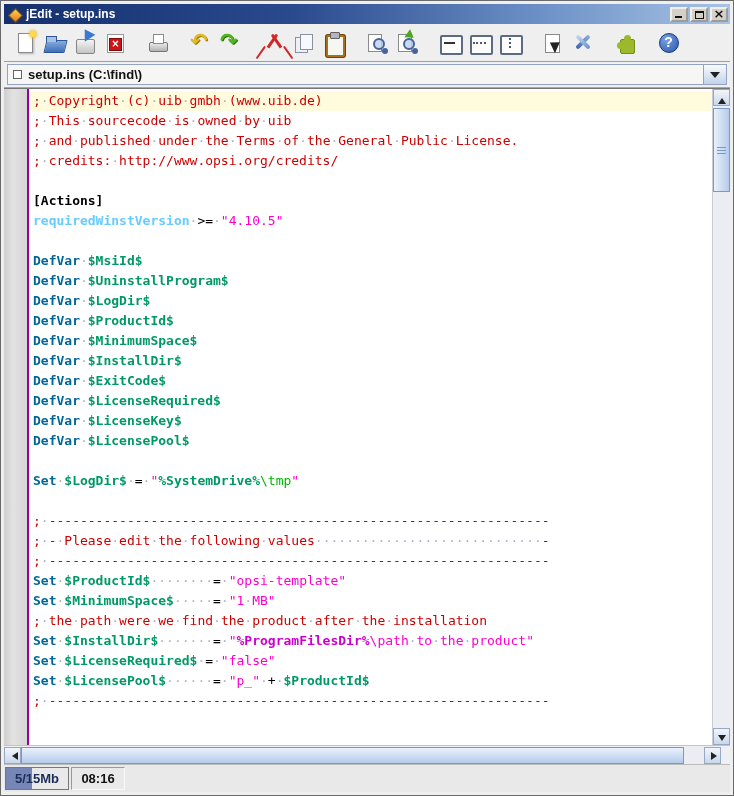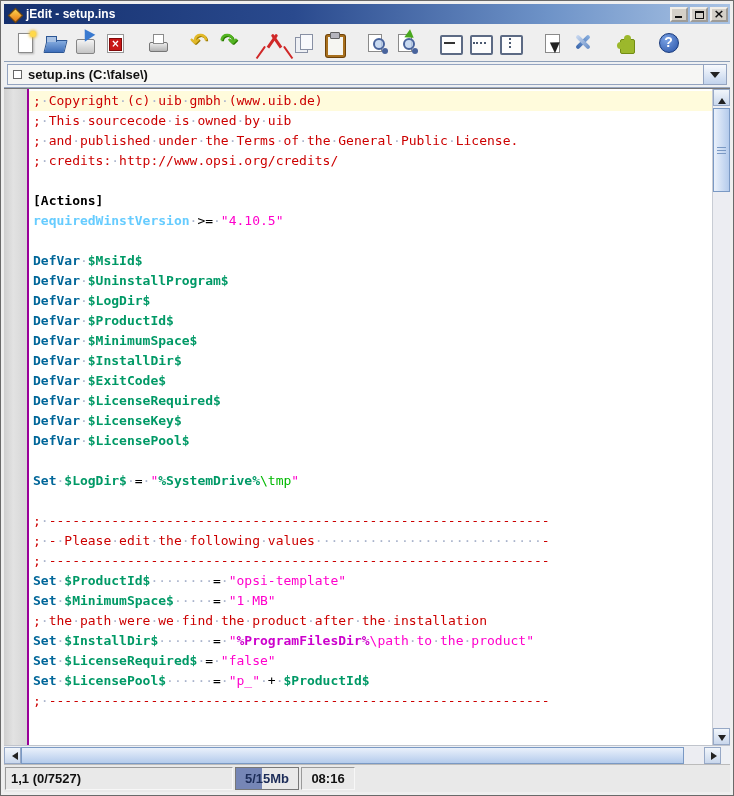--- a/index.html
+++ b/index.html
@@ -210,21 +210,21 @@
       <div class="tb-group">
         <button class="tb-btn tb-help">
           <span class="icon icon-help"></span>
         </button>
       </div>
     </div>
 
   <div class="bufferbar">
     <div class="buffer-combo">
       <span class="dirty-square"></span>
-      <span class="buffer-label">setup.ins (C:\false\)</span>
+      <span class="buffer-label">setup.ins (C:\find\)</span>
       <button class="combo-btn"><span></span></button>
     </div>
   </div>
 
   <div class="editor">
     <div class="gutter"></div>
     <div class="code" id="code"><div class="code-line" style="background: rgb(255, 251, 220);"><span class="tok" style="color: rgb(204, 0, 0);">;</span><span style="color: rgb(170, 180, 204);">·</span><span class="tok" style="color: rgb(204, 0, 0);">Copyright</span><span style="color: rgb(170, 180, 204);">·</span><span class="tok" style="color: rgb(204, 0, 0);">(c)</span><span style="color: rgb(170, 180, 204);">·</span><span class="tok" style="color: rgb(204, 0, 0);">uib</span><span style="color: rgb(170, 180, 204);">·</span><span class="tok" style="color: rgb(204, 0, 0);">gmbh</span><span style="color: rgb(170, 180, 204);">·</span><span class="tok" style="color: rgb(204, 0, 0);">(www.uib.de)</span></div><div class="code-line"><span class="tok" style="color: rgb(204, 0, 0);">;</span><span style="color: rgb(170, 180, 204);">·</span><span class="tok" style="color: rgb(204, 0, 0);">This</span><span style="color: rgb(170, 180, 204);">·</span><span class="tok" style="color: rgb(204, 0, 0);">sourcecode</span><span style="color: rgb(170, 180, 204);">·</span><span class="tok" style="color: rgb(204, 0, 0);">is</span><span style="color: rgb(170, 180, 204);">·</span><span class="tok" style="color: rgb(204, 0, 0);">owned</span><span style="color: rgb(170, 180, 204);">·</span><span class="tok" style="color: rgb(204, 0, 0);">by</span><span style="color: rgb(170, 180, 204);">·</span><span class="tok" style="color: rgb(204, 0, 0);">uib</span></div><div class="code-line"><span class="tok" style="color: rgb(204, 0, 0);">;</span><span style="color: rgb(170, 180, 204);">·</span><span class="tok" style="color: rgb(204, 0, 0);">and</span><span style="color: rgb(170, 180, 204);">·</span><span class="tok" style="color: rgb(204, 0, 0);">published</span><span style="color: rgb(170, 180, 204);">·</span><span class="tok" style="color: rgb(204, 0, 0);">under</span><span style="color: rgb(170, 180, 204);">·</span><span class="tok" style="color: rgb(204, 0, 0);">the</span><span style="color: rgb(170, 180, 204);">·</span><span class="tok" style="color: rgb(204, 0, 0);">Terms</span><span style="color: rgb(170, 180, 204);">·</span><span class="tok" style="color: rgb(204, 0, 0);">of</span><span style="color: rgb(170, 180, 204);">·</span><span class="tok" style="color: rgb(204, 0, 0);">the</span><span style="color: rgb(170, 180, 204);">·</span><span class="tok" style="color: rgb(204, 0, 0);">General</span><span style="color: rgb(170, 180, 204);">·</span><span class="tok" style="color: rgb(204, 0, 0);">Public</span><span style="color: rgb(170, 180, 204);">·</span><span class="tok" style="color: rgb(204, 0, 0);">License.</span></div><div class="code-line"><span class="tok" style="color: rgb(204, 0, 0);">;</span><span style="color: rgb(170, 180, 204);">·</span><span class="tok" style="color: rgb(204, 0, 0);">credits:</span><span style="color: rgb(170, 180, 204);">·</span><span class="tok" style="color: rgb(204, 0, 0);">http://www.opsi.org/credits/</span></div><div class="code-line"></div><div class="code-line"><span class="tok tok-b" style="color: rgb(0, 0, 0);">[Actions]</span></div><div class="code-line"><span class="tok tok-b" style="color: rgb(102, 204, 255);">requiredWinstVersion</span><span style="color: rgb(170, 180, 204);">·</span><span class="tok" style="color: rgb(0, 0, 0);">&gt;=</span><span style="color: rgb(170, 180, 204);">·</span><span class="tok" style="color: rgb(255, 0, 204);">"4.10.5"</span></div><div class="code-line"></div><div class="code-line"><span class="tok tok-b" style="color: rgb(0, 102, 153);">DefVar</span><span style="color: rgb(170, 180, 204);">·</span><span class="tok tok-b" style="color: rgb(0, 153, 102);">$MsiId$</span></div><div class="code-line"><span class="tok tok-b" style="color: rgb(0, 102, 153);">DefVar</span><span style="color: rgb(170, 180, 204);">·</span><span class="tok tok-b" style="color: rgb(0, 153, 102);">$UninstallProgram$</span></div><div class="code-line"><span class="tok tok-b" style="color: rgb(0, 102, 153);">DefVar</span><span style="color: rgb(170, 180, 204);">·</span><span class="tok tok-b" style="color: rgb(0, 153, 102);">$LogDir$</span></div><div class="code-line"><span class="tok tok-b" style="color: rgb(0, 102, 153);">DefVar</span><span style="color: rgb(170, 180, 204);">·</span><span class="tok tok-b" style="color: rgb(0, 153, 102);">$ProductId$</span></div><div class="code-line"><span class="tok tok-b" style="color: rgb(0, 102, 153);">DefVar</span><span style="color: rgb(170, 180, 204);">·</span><span class="tok tok-b" style="color: rgb(0, 153, 102);">$MinimumSpace$</span></div><div class="code-line"><span class="tok tok-b" style="color: rgb(0, 102, 153);">DefVar</span><span style="color: rgb(170, 180, 204);">·</span><span class="tok tok-b" style="color: rgb(0, 153, 102);">$InstallDir$</span></div><div class="code-line"><span class="tok tok-b" style="color: rgb(0, 102, 153);">DefVar</span><span style="color: rgb(170, 180, 204);">·</span><span class="tok tok-b" style="color: rgb(0, 153, 102);">$ExitCode$</span></div><div class="code-line"><span class="tok tok-b" style="color: rgb(0, 102, 153);">DefVar</span><span style="color: rgb(170, 180, 204);">·</span><span class="tok tok-b" style="color: rgb(0, 153, 102);">$LicenseRequired$</span></div><div class="code-line"><span class="tok tok-b" style="color: rgb(0, 102, 153);">DefVar</span><span style="color: rgb(170, 180, 204);">·</span><span class="tok tok-b" style="color: rgb(0, 153, 102);">$LicenseKey$</span></div><div class="code-line"><span class="tok tok-b" style="color: rgb(0, 102, 153);">DefVar</span><span style="color: rgb(170, 180, 204);">·</span><span class="tok tok-b" style="color: rgb(0, 153, 102);">$LicensePool$</span></div><div class="code-line"></div><div class="code-line"><span class="tok tok-b" style="color: rgb(0, 102, 153);">Set</span><span style="color: rgb(170, 180, 204);">·</span><span class="tok tok-b" style="color: rgb(0, 153, 102);">$LogDir$</span><span style="color: rgb(170, 180, 204);">·</span><span class="tok" style="color: rgb(0, 0, 0);">=</span><span style="color: rgb(170, 180, 204);">·</span><span class="tok" style="color: rgb(255, 0, 204);">"</span><span class="tok tok-b" style="color: rgb(0, 153, 102);">%SystemDrive%</span><span class="tok" style="color: rgb(2, 185, 2);">\tmp</span><span class="tok" style="color: rgb(255, 0, 204);">"</span></div><div class="code-line"></div><div class="code-line"><span class="tok" style="color: rgb(204, 0, 0);">;</span><span style="color: rgb(170, 180, 204);">·</span><span class="tok" style="color: rgb(204, 0, 0);">----------------------------------------------------------------</span></div><div class="code-line"><span class="tok" style="color: rgb(204, 0, 0);">;</span><span style="color: rgb(170, 180, 204);">·</span><span class="tok" style="color: rgb(204, 0, 0);">-</span><span style="color: rgb(170, 180, 204);">·</span><span class="tok" style="color: rgb(204, 0, 0);">Please</span><span style="color: rgb(170, 180, 204);">·</span><span class="tok" style="color: rgb(204, 0, 0);">edit</span><span style="color: rgb(170, 180, 204);">·</span><span class="tok" style="color: rgb(204, 0, 0);">the</span><span style="color: rgb(170, 180, 204);">·</span><span class="tok" style="color: rgb(204, 0, 0);">following</span><span style="color: rgb(170, 180, 204);">·</span><span class="tok" style="color: rgb(204, 0, 0);">values</span><span style="color: rgb(170, 180, 204);">·</span><span style="color: rgb(170, 180, 204);">·</span><span style="color: rgb(170, 180, 204);">·</span><span style="color: rgb(170, 180, 204);">·</span><span style="color: rgb(170, 180, 204);">·</span><span style="color: rgb(170, 180, 204);">·</span><span style="color: rgb(170, 180, 204);">·</span><span style="color: rgb(170, 180, 204);">·</span><span style="color: rgb(170, 180, 204);">·</span><span style="color: rgb(170, 180, 204);">·</span><span style="color: rgb(170, 180, 204);">·</span><span style="color: rgb(170, 180, 204);">·</span><span style="color: rgb(170, 180, 204);">·</span><span style="color: rgb(170, 180, 204);">·</span><span style="color: rgb(170, 180, 204);">·</span><span style="color: rgb(170, 180, 204);">·</span><span style="color: rgb(170, 180, 204);">·</span><span style="color: rgb(170, 180, 204);">·</span><span style="color: rgb(170, 180, 204);">·</span><span style="color: rgb(170, 180, 204);">·</span><span style="color: rgb(170, 180, 204);">·</span><span style="color: rgb(170, 180, 204);">·</span><span style="color: rgb(170, 180, 204);">·</span><span style="color: rgb(170, 180, 204);">·</span><span style="color: rgb(170, 180, 204);">·</span><span style="color: rgb(170, 180, 204);">·</span><span style="color: rgb(170, 180, 204);">·</span><span style="color: rgb(170, 180, 204);">·</span><span style="color: rgb(170, 180, 204);">·</span><span class="tok" style="color: rgb(204, 0, 0);">-</span></div><div class="code-line"><span class="tok" style="color: rgb(204, 0, 0);">;</span><span style="color: rgb(170, 180, 204);">·</span><span class="tok" style="color: rgb(204, 0, 0);">----------------------------------------------------------------</span></div><div class="code-line"><span class="tok tok-b" style="color: rgb(0, 102, 153);">Set</span><span style="color: rgb(170, 180, 204);">·</span><span class="tok tok-b" style="color: rgb(0, 153, 102);">$ProductId$</span><span style="color: rgb(170, 180, 204);">·</span><span style="color: rgb(170, 180, 204);">·</span><span style="color: rgb(170, 180, 204);">·</span><span style="color: rgb(170, 180, 204);">·</span><span style="color: rgb(170, 180, 204);">·</span><span style="color: rgb(170, 180, 204);">·</span><span style="color: rgb(170, 180, 204);">·</span><span style="color: rgb(170, 180, 204);">·</span><span class="tok" style="color: rgb(0, 0, 0);">=</span><span style="color: rgb(170, 180, 204);">·</span><span class="tok" style="color: rgb(255, 0, 204);">"opsi-template"</span></div><div class="code-line"><span class="tok tok-b" style="color: rgb(0, 102, 153);">Set</span><span style="color: rgb(170, 180, 204);">·</span><span class="tok tok-b" style="color: rgb(0, 153, 102);">$MinimumSpace$</span><span style="color: rgb(170, 180, 204);">·</span><span style="color: rgb(170, 180, 204);">·</span><span style="color: rgb(170, 180, 204);">·</span><span style="color: rgb(170, 180, 204);">·</span><span style="color: rgb(170, 180, 204);">·</span><span class="tok" style="color: rgb(0, 0, 0);">=</span><span style="color: rgb(170, 180, 204);">·</span><span class="tok" style="color: rgb(255, 0, 204);">"1</span><span style="color: rgb(170, 180, 204);">·</span><span class="tok" style="color: rgb(255, 0, 204);">MB"</span></div><div class="code-line"><span class="tok" style="color: rgb(204, 0, 0);">;</span><span style="color: rgb(170, 180, 204);">·</span><span class="tok" style="color: rgb(204, 0, 0);">the</span><span style="color: rgb(170, 180, 204);">·</span><span class="tok" style="color: rgb(204, 0, 0);">path</span><span style="color: rgb(170, 180, 204);">·</span><span class="tok" style="color: rgb(204, 0, 0);">were</span><span style="color: rgb(170, 180, 204);">·</span><span class="tok" style="color: rgb(204, 0, 0);">we</span><span style="color: rgb(170, 180, 204);">·</span><span class="tok" style="color: rgb(204, 0, 0);">find</span><span style="color: rgb(170, 180, 204);">·</span><span class="tok" style="color: rgb(204, 0, 0);">the</span><span style="color: rgb(170, 180, 204);">·</span><span class="tok" style="color: rgb(204, 0, 0);">product</span><span style="color: rgb(170, 180, 204);">·</span><span class="tok" style="color: rgb(204, 0, 0);">after</span><span style="color: rgb(170, 180, 204);">·</span><span class="tok" style="color: rgb(204, 0, 0);">the</span><span style="color: rgb(170, 180, 204);">·</span><span class="tok" style="color: rgb(204, 0, 0);">installation</span></div><div class="code-line"><span class="tok tok-b" style="color: rgb(0, 102, 153);">Set</span><span style="color: rgb(170, 180, 204);">·</span><span class="tok tok-b" style="color: rgb(0, 153, 102);">$InstallDir$</span><span style="color: rgb(170, 180, 204);">·</span><span style="color: rgb(170, 180, 204);">·</span><span style="color: rgb(170, 180, 204);">·</span><span style="color: rgb(170, 180, 204);">·</span><span style="color: rgb(170, 180, 204);">·</span><span style="color: rgb(170, 180, 204);">·</span><span style="color: rgb(170, 180, 204);">·</span><span class="tok" style="color: rgb(0, 0, 0);">=</span><span style="color: rgb(170, 180, 204);">·</span><span class="tok" style="color: rgb(255, 0, 204);">"</span><span class="tok tok-b" style="color: rgb(204, 0, 204);">%ProgramFilesDir%</span><span class="tok" style="color: rgb(255, 0, 204);">\path</span><span style="color: rgb(170, 180, 204);">·</span><span class="tok" style="color: rgb(255, 0, 204);">to</span><span style="color: rgb(170, 180, 204);">·</span><span class="tok" style="color: rgb(255, 0, 204);">the</span><span style="color: rgb(170, 180, 204);">·</span><span class="tok" style="color: rgb(255, 0, 204);">product"</span></div><div class="code-line"><span class="tok tok-b" style="color: rgb(0, 102, 153);">Set</span><span style="color: rgb(170, 180, 204);">·</span><span class="tok tok-b" style="color: rgb(0, 153, 102);">$LicenseRequired$</span><span style="color: rgb(170, 180, 204);">·</span><span class="tok" style="color: rgb(0, 0, 0);">=</span><span style="color: rgb(170, 180, 204);">·</span><span class="tok" style="color: rgb(255, 0, 204);">"false"</span></div><div class="code-line"><span class="tok tok-b" style="color: rgb(0, 102, 153);">Set</span><span style="color: rgb(170, 180, 204);">·</span><span class="tok tok-b" style="color: rgb(0, 153, 102);">$LicensePool$</span><span style="color: rgb(170, 180, 204);">·</span><span style="color: rgb(170, 180, 204);">·</span><span style="color: rgb(170, 180, 204);">·</span><span style="color: rgb(170, 180, 204);">·</span><span style="color: rgb(170, 180, 204);">·</span><span style="color: rgb(170, 180, 204);">·</span><span class="tok" style="color: rgb(0, 0, 0);">=</span><span style="color: rgb(170, 180, 204);">·</span><span class="tok" style="color: rgb(255, 0, 204);">"p_"</span><span style="color: rgb(170, 180, 204);">·</span><span class="tok" style="color: rgb(0, 0, 0);">+</span><span style="color: rgb(170, 180, 204);">·</span><span class="tok tok-b" style="color: rgb(0, 153, 102);">$ProductId$</span></div><div class="code-line"><span class="tok" style="color: rgb(204, 0, 0);">;</span><span style="color: rgb(170, 180, 204);">·</span><span class="tok" style="color: rgb(204, 0, 0);">----------------------------------------------------------------</span></div></div>
     <div class="vscroll">
       <button class="sb-btn sb-up"></button>
       <div class="v-track">
@@ -237,21 +237,20 @@
   <div class="hscroll">
     <button class="sb-btn sb-left"></button>
     <div class="h-track">
       <div class="h-thumb"></div>
     </div>
     <button class="sb-btn sb-right"></button>
     <div class="corner"></div>
   </div>
 
   <div class="statusbar">
-    <div class="st-box st-caret">1,1 (0/7527)</div>
     <div class="st-box st-mem">
       <span class="mem-fill" id="mem-fill" style="width: 42%;"></span>
       <span class="mem-text">5/15Mb</span>
     </div>
     <div class="st-box st-clock">08:16</div>
   </div>
 
 </div>
 
 </body></html>

